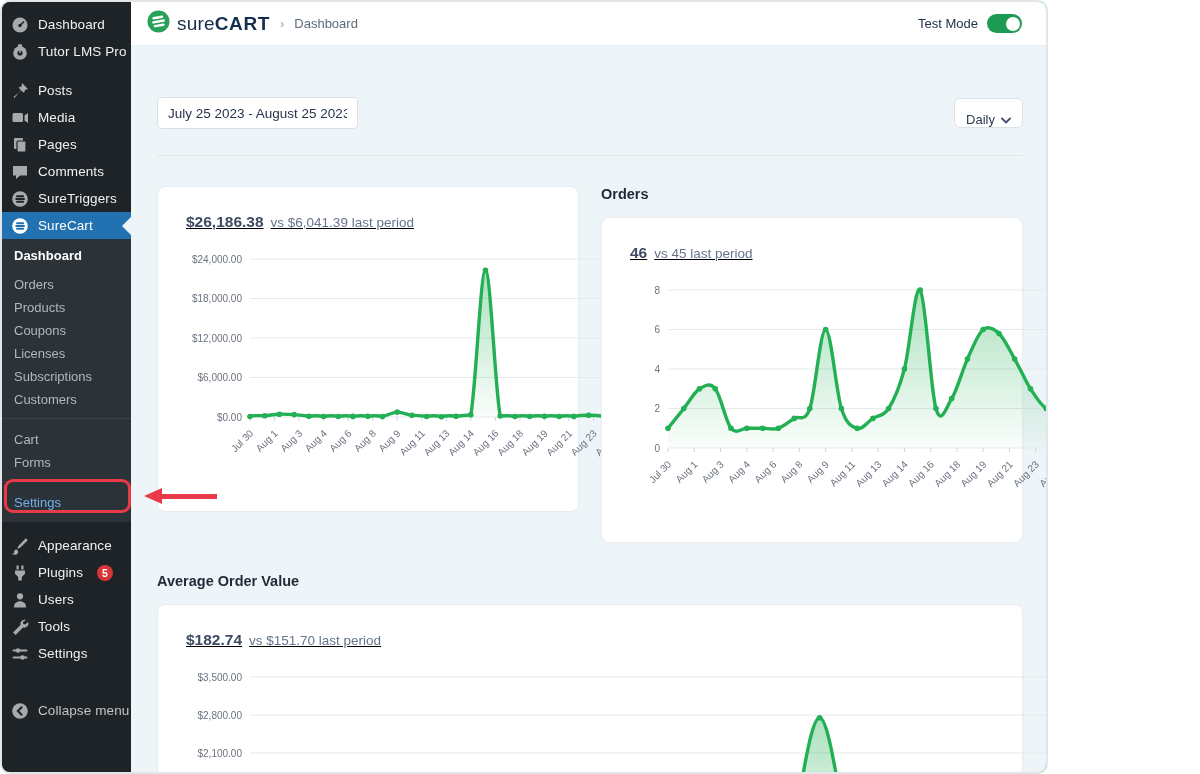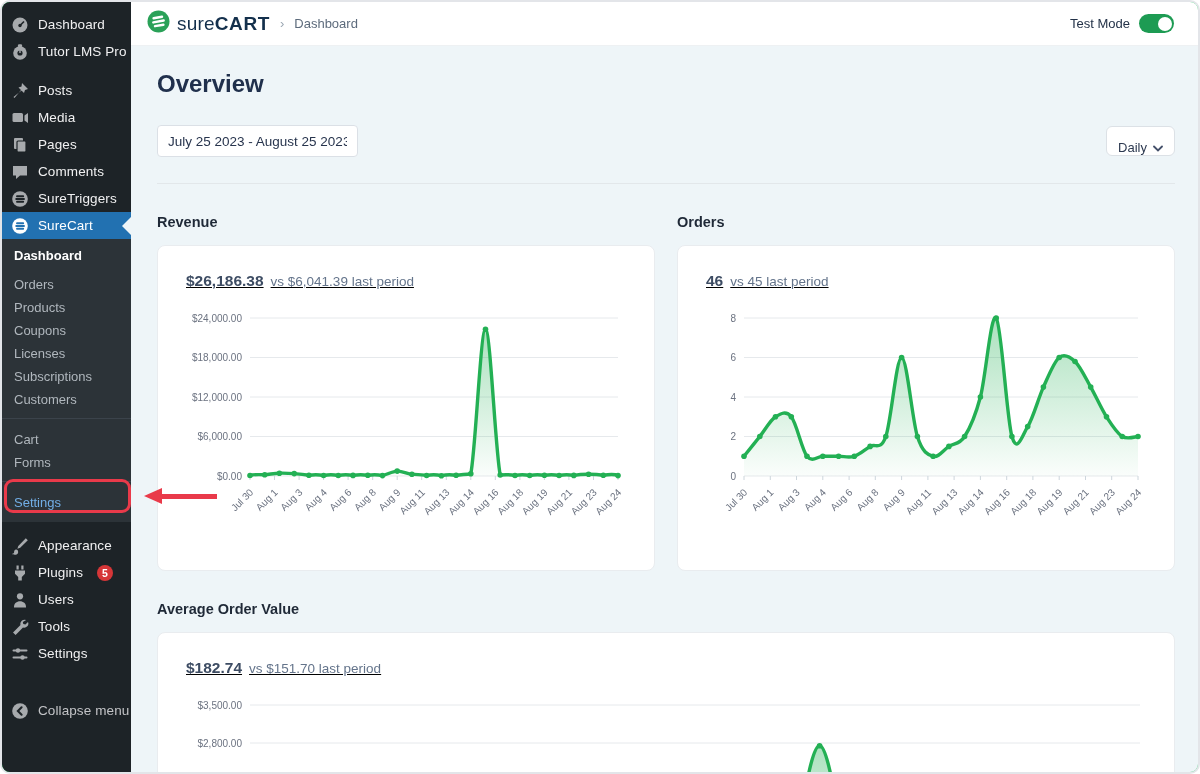--- a/index.html
+++ b/index.html
@@ -1,18 +1,18 @@
 <!DOCTYPE html>
 <html><head>
 <meta charset="utf-8">
 <style>
   * { box-sizing: border-box; margin: 0; padding: 0; }
   body { font-family: "Liberation Sans", sans-serif; background: #fff; }
   .frame {
-    width: 1200px; height: 774px; border: 2px solid #e3e5e9; border-radius: 10px;
+    width: 1048px; height: 774px; border: 2px solid #e3e5e9; border-radius: 10px;
     overflow: hidden; display: flex; background: #22c55e; position: relative;
   }
   
   .sidebar { width: 129px; min-width: 129px; background: #1d2327; color: #f0f0f1; font-size: 13.5px; padding-top: 9px; position: relative; }
   .sb-item { display: flex; align-items: center; gap: 9px; padding: 4px 8px 4px 9px; height: 27px; cursor: pointer; position: relative; }
   .sb-item .sb-ico { width: 18px; height: 18px; flex: 0 0 18px; display: flex; align-items: center; justify-content: center; }
   .sb-item .sb-label { white-space: nowrap; letter-spacing: .1px; }
   .sb-item.active { background: #2271b1; color: #fff; }
   .sb-item.active::after {
     content: ""; position: absolute; right: 0; top: 50%; margin-top: -9px;
@@ -250,39 +250,37 @@
       <span class="crumb">Dashboard</span>
       <div class="tm-wrap">
         <span class="tm-label">Test Mode</span>
         <div class="toggle">
             <div class="knob"></div>
           </div>
       </div>
     </header>
 
     <div class="content">
-      <h1 class="page-title">Overview</h1>
 
       <div class="controls">
         <input class="date-input" readonly="" value="July 25 2023 - August 25 2023" style="">
         <button class="daily-btn">
           <span>Daily</span>
           <span>
             <svg width="10" height="7" viewBox="0 0 10 7">
                 <path d="M1 1.5L5 5.5L9 1.5" stroke="#44506a" stroke-width="1.8" fill="none" stroke-linecap="round"></path>
               </svg>
           </span>
         </button>
       </div>
 
       <hr class="rule">
 
       <div class="cards-row">
         <section class="section">
-          <div class="section-title">Revenue</div>
           <div class="card">
             <div class="stat">
               <span class="stat-value">$26,186.38</span>
               <span class="stat-compare">vs $6,041.39 last period</span>
             </div>
             <div class="chart-svg"><svg width="442" height="248" viewBox="0 0 442 248">
                   <defs>
                     <linearGradient id="grad0" x1="0" y1="0" x2="0" y2="1">
                       <stop offset="0" stop-color="#23b054" stop-opacity="0.38"></stop>
                       <stop offset="1" stop-color="#23b054" stop-opacity="0.02"></stop>

